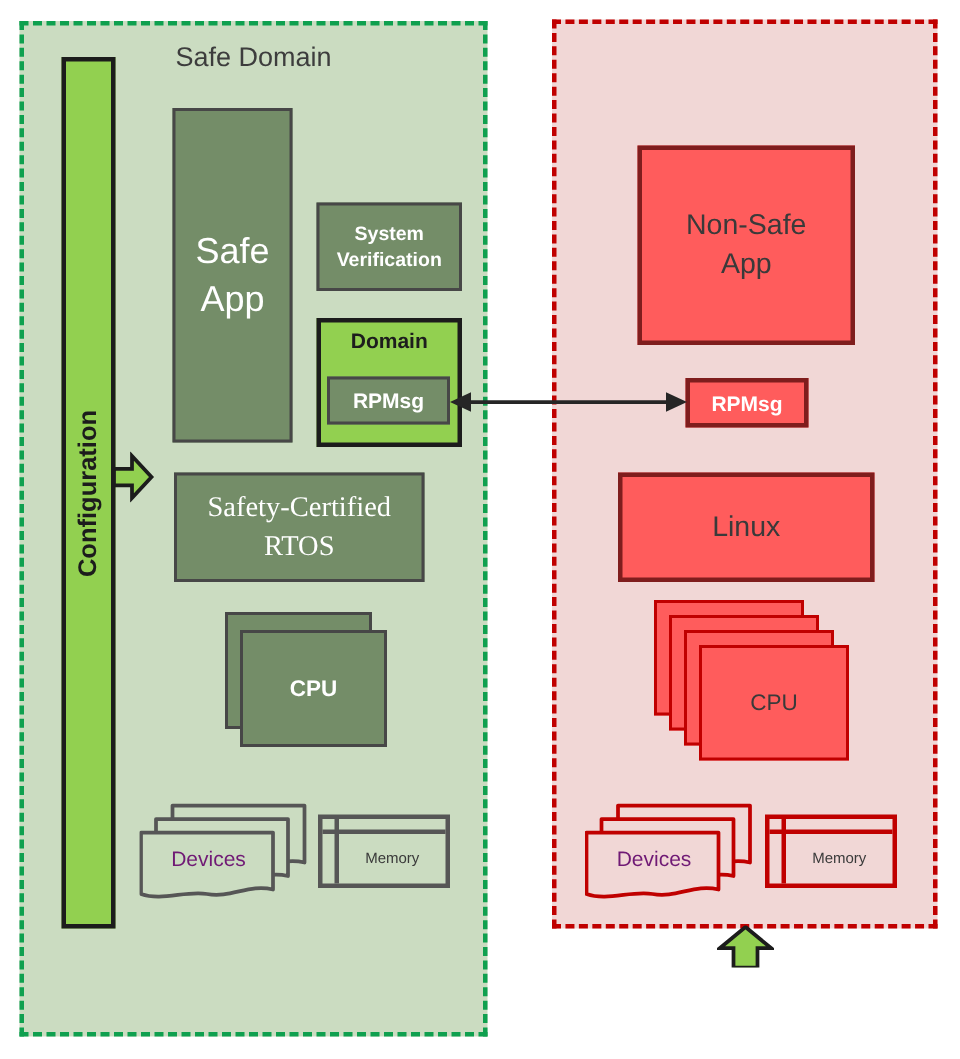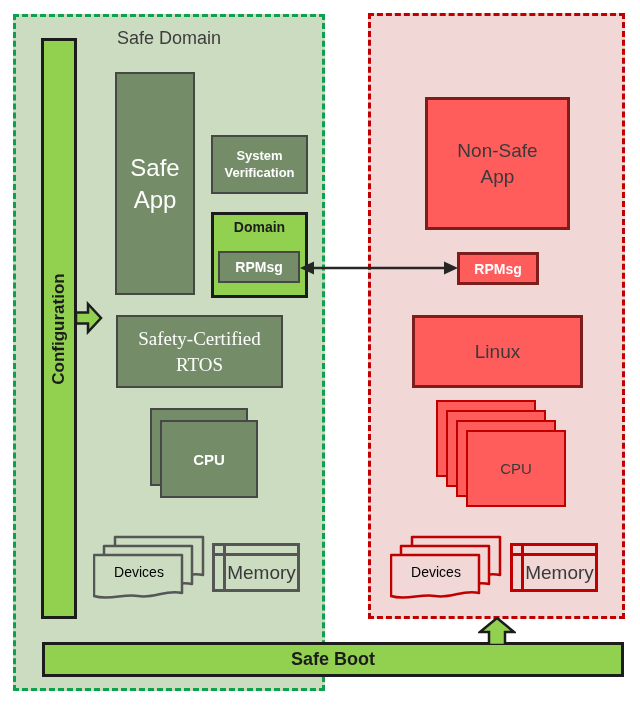--- a/index.html
+++ b/index.html
@@ -52,29 +52,29 @@
   
   .salmon{background:#ff5c5c;border:3px solid #7f1d1d;color:#3a3a3a;}
   .nonsafe-app{left:425px;top:97px;width:145px;height:133px;font-size:19px;line-height:1.35;}
   .nonsafe-app .lbl{width:110px;}
   .rpmsg-nonsafe{left:457px;top:252px;width:82px;height:33px;font-size:14px;font-weight:bold;color:#ffffff;}
   .linux{left:412px;top:315px;width:171px;height:73px;font-size:19px;}
   .cpu-box-nonsafe{width:100px;height:77px;background:#ff5c5c;border:2.5px solid #c00000;}
   .nonsafe-cpu-label{color:#3a3a3a;}
 
   
-  .dev-label{font-size:14px;color:#000000;}
+  .dev-label{font-size:14px;color:#701a75;}
   .memory{width:88px;height:49px;background:transparent;}
   .memory-green{border:3px solid #565656;}
   .memory-red{border:3px solid #c00000;}
   .mem-vline{position:absolute;left:8px;top:0;width:3px;height:100%;}
   .mem-hline{position:absolute;left:0;top:7px;width:100%;height:3px;}
   .mem-line-green{background:#565656;}
   .mem-line-red{background:#c00000;}
-  .mem-label{position:absolute;left:11px;top:10px;right:0;bottom:0;display:flex;align-items:center;justify-content:center;font-size:19px;color:#3a3a3a;}
+  .mem-label{position:absolute;left:11px;top:10px;right:0;bottom:0;display:flex;align-items:center;justify-content:center;font-size:10px;color:#3a3a3a;}
 
   
   .safeboot{
     left:42px;top:642px;width:582px;height:35px;z-index:5;
     background:#92d050;border:3px solid #1c1c1c;
     font-size:18px;font-weight:bold;color:#1c1c1c;
   }
   .arrow-layer{z-index:6;}
 </style>
 </head>
@@ -167,21 +167,18 @@
     </g>
   </svg>
   <div class="abs flexc dev-label" style="left:392px;top:552px;width:88px;height:40px;">Devices</div>
 
   <div class="abs memory memory-red" style="left:510px;top:543px;">
     <div class="mem-vline mem-line-red"></div>
     <div class="mem-hline mem-line-red"></div>
     <div class="mem-label">Memory</div>
   </div>
 
-  <div class="abs flexc safeboot">
-    <span>Safe Boot</span>
-  </div>
 
   <svg class="abs arrow-layer" style="left:478px;top:617px;" width="38" height="28" viewBox="0 0 38 28">
     <polygon points="19,1 36,15 27,15 27,28 11,28 11,15 2,15" fill="#92d050" stroke="#1c1c1c" stroke-width="2.5" stroke-linejoin="miter"></polygon>
   </svg>
 
 </div>
 
 </body></html>

